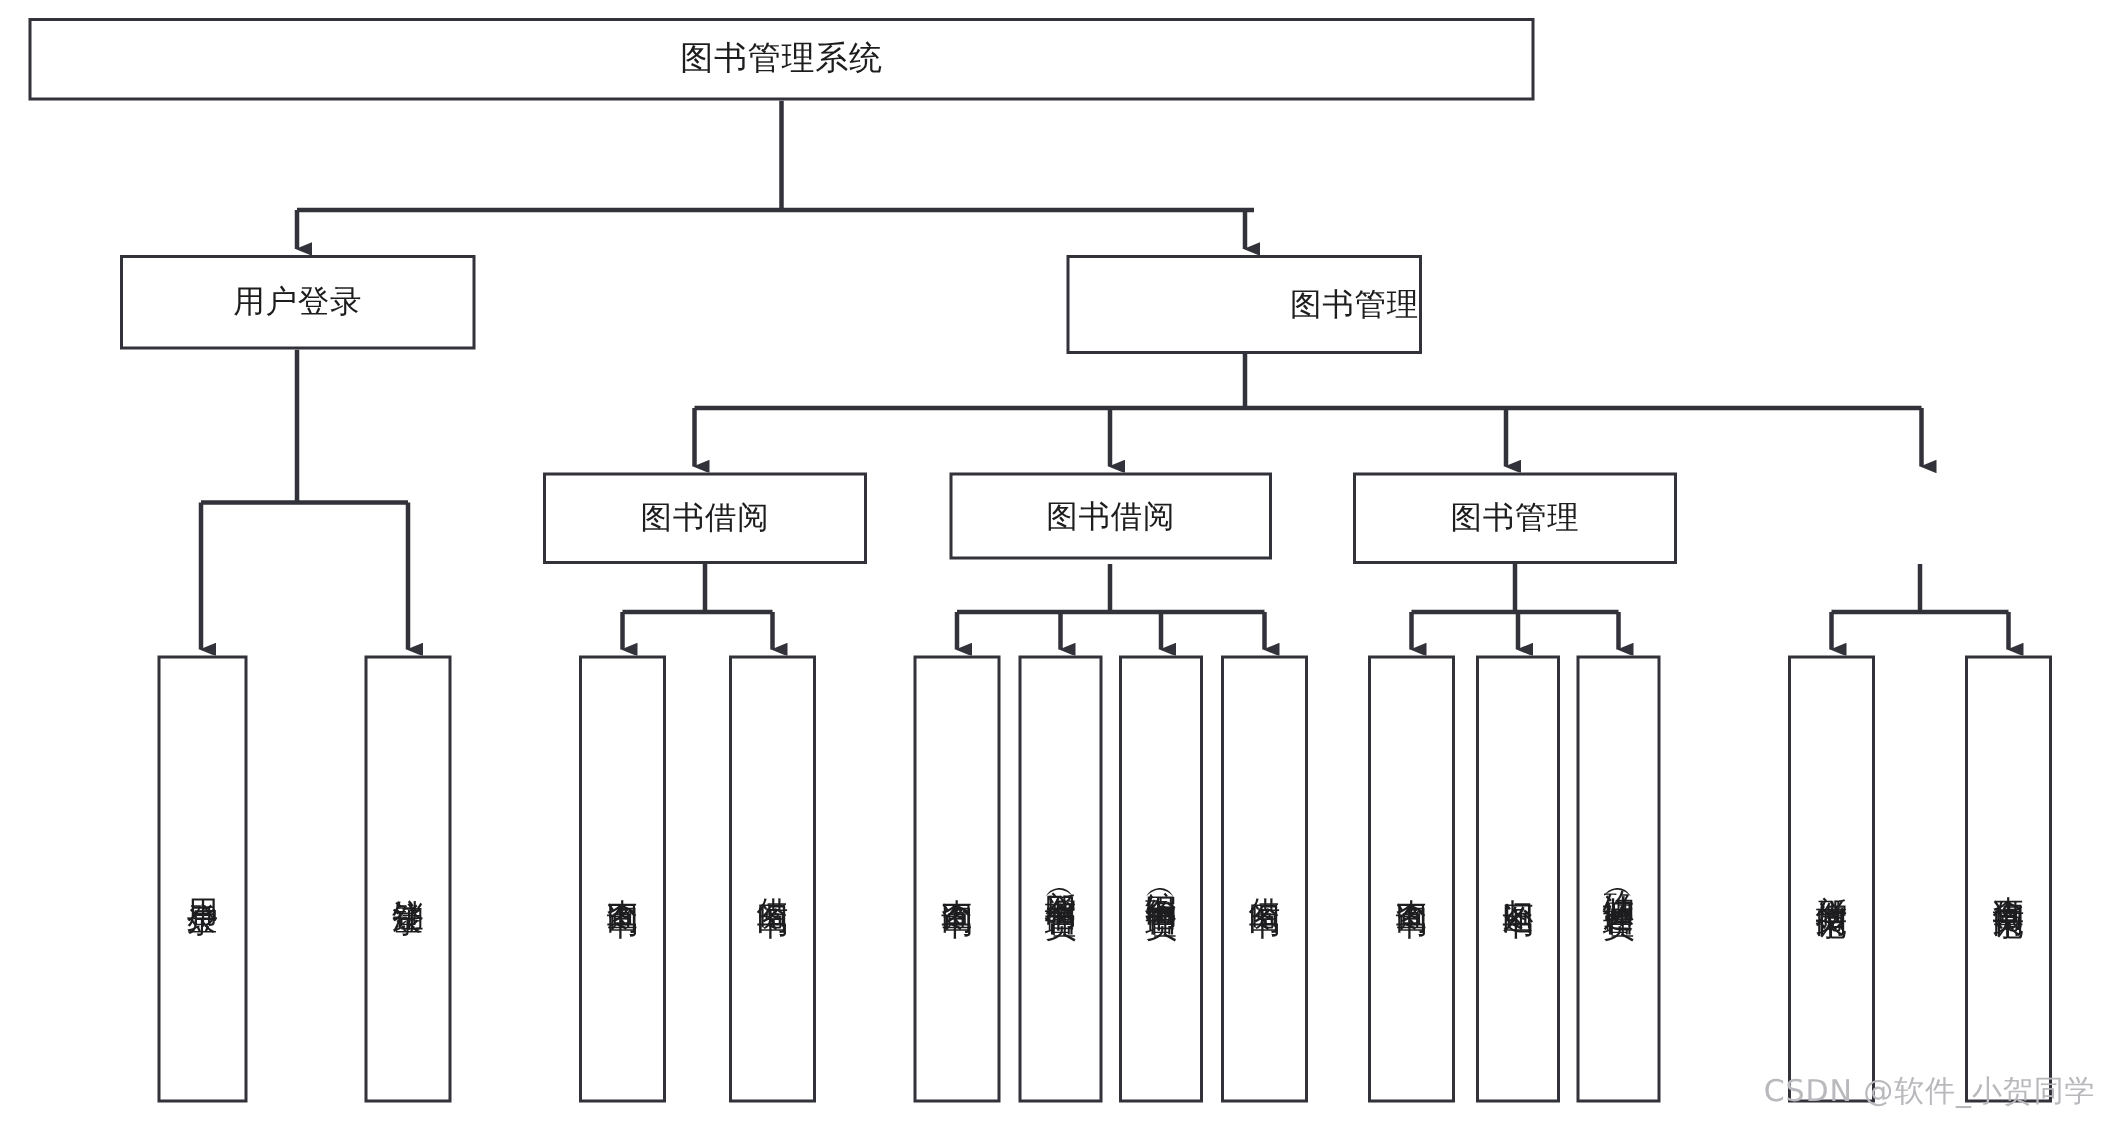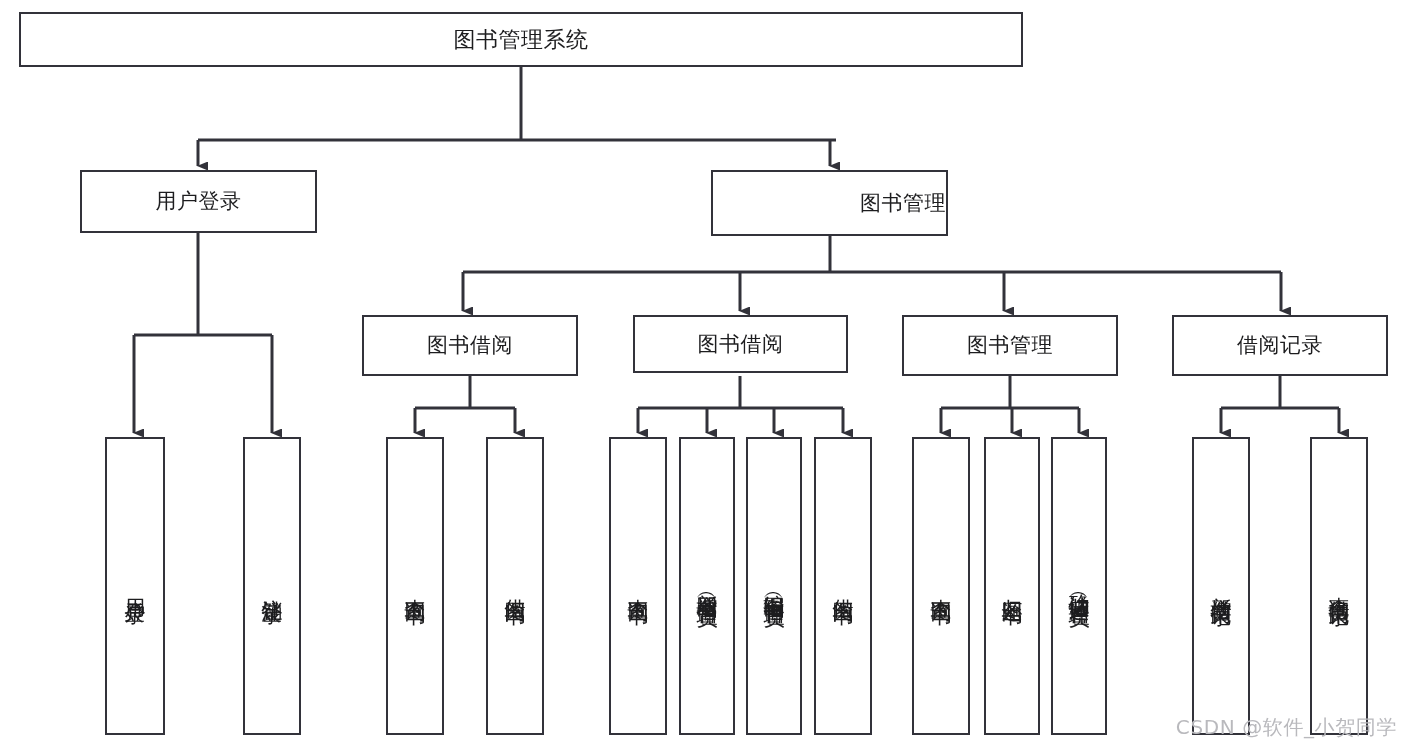--- a/index.html
+++ b/index.html
@@ -144,23 +144,20 @@
 
   <div class="node horiz lvl2" style="left: 362px; top: 315px; width: 216px; height: 61px;">
     <span class="label">图书借阅</span>
   </div>
   <div class="node horiz lvl2" style="left: 633px; top: 315px; width: 215px; height: 58px;">
     <span class="label">图书借阅</span>
   </div>
   <div class="node horiz lvl2" style="left: 902px; top: 315px; width: 216px; height: 61px;">
     <span class="label">图书管理</span>
   </div>
-  <div class="node horiz lvl2" style="left: 1172px; top: 315px; width: 216px; height: 61px;">
-    <span class="label">借阅记录</span>
-  </div>
 
   <div class="node vert" style="left: 105px; top: 437px; width: 60px; height: 298px;">
     <span class="label">用户登录</span>
   </div>
   <div class="node vert" style="left: 243px; top: 437px; width: 58px; height: 298px;">
     <span class="label">注销登录</span>
   </div>
   <div class="node vert" style="left: 386px; top: 437px; width: 58px; height: 298px;">
     <span class="label">查询图书</span>
   </div>

